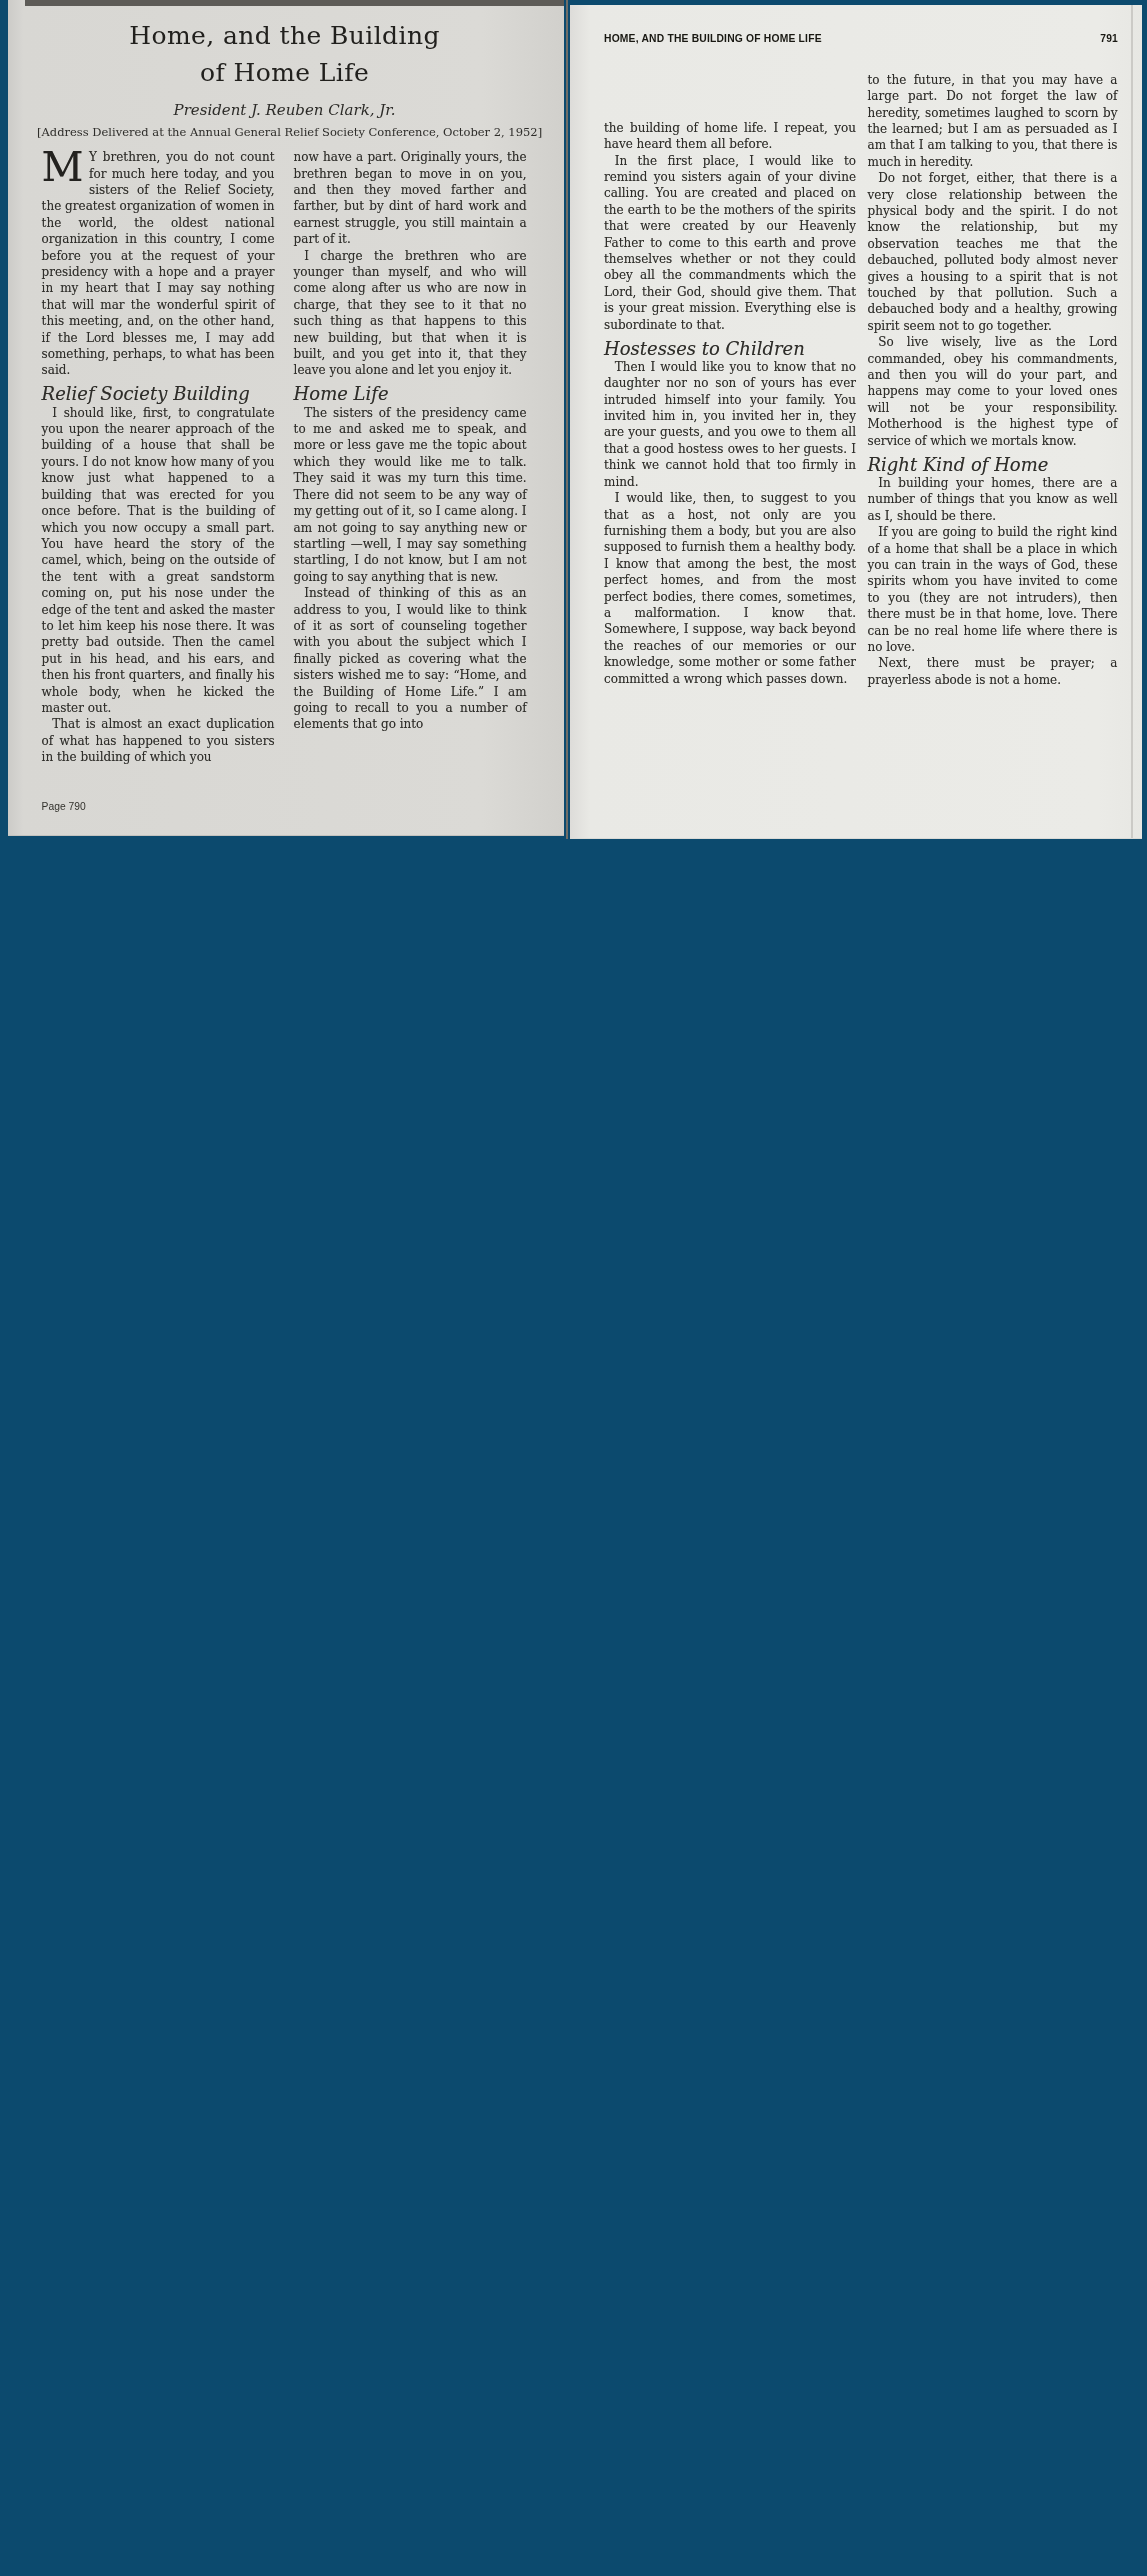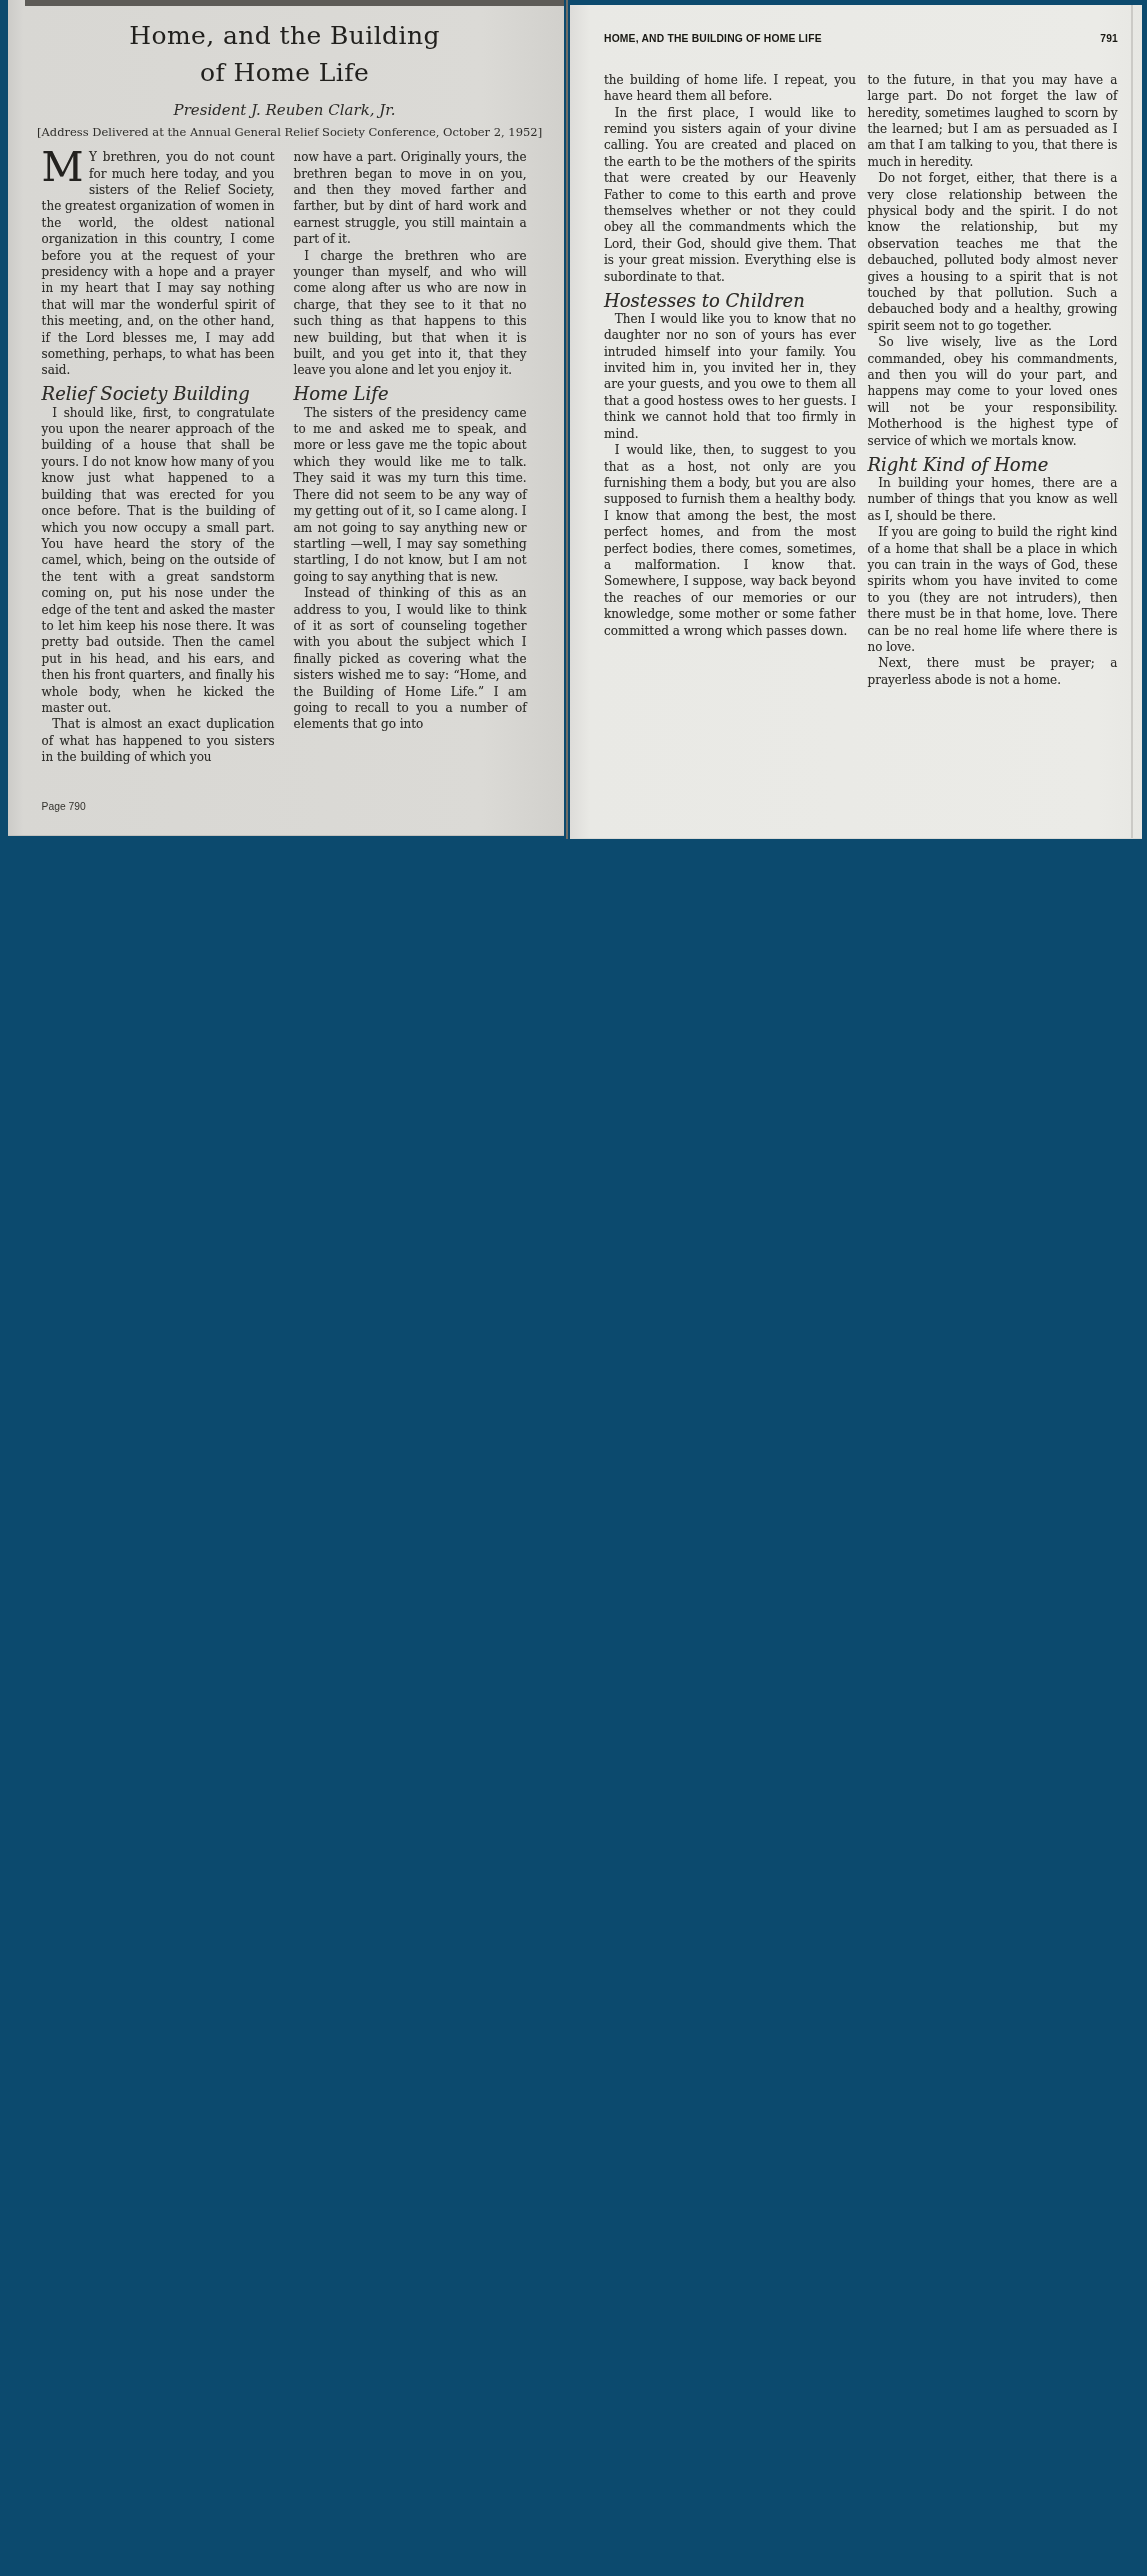--- a/index.html
+++ b/index.html
@@ -39,21 +39,21 @@
 
   
   .page-right{position:absolute;left:570px;top:5.4px;width:572px;height:834px;box-sizing:border-box;
     padding:0 24px 0 34px;
     background:linear-gradient(to right,#dddcd9 0px,#e9e9e5 20px,#ebebe7 528px,#e7e7e3 572px);
     border-bottom:0.8px solid #dadad6;}
   .running-header{display:flex;justify-content:space-between;align-items:baseline;
     padding-top:15.3px;font-family:"Liberation Sans",sans-serif;font-weight:bold;font-size:10.3px;
     letter-spacing:0.2px;color:#191812;margin-top:12px;}
   .page-right .columns{margin-top:28px;}
-  .page-right .col1{width:252px;margin-right:11.5px;}
+  .page-right .col1{width:252px;margin-right:11.5px;margin-top:48px;}
   .page-right .col2{width:250px;}
   .right-edge-line{position:absolute;left:561px;top:0;width:1.5px;height:100%;background:#cbcac6;}
 </style>
 </head>
 <body>
 
 <div class="canvas">
 
   <div class="page-left">
     <div class="scan-edge-top"></div>

